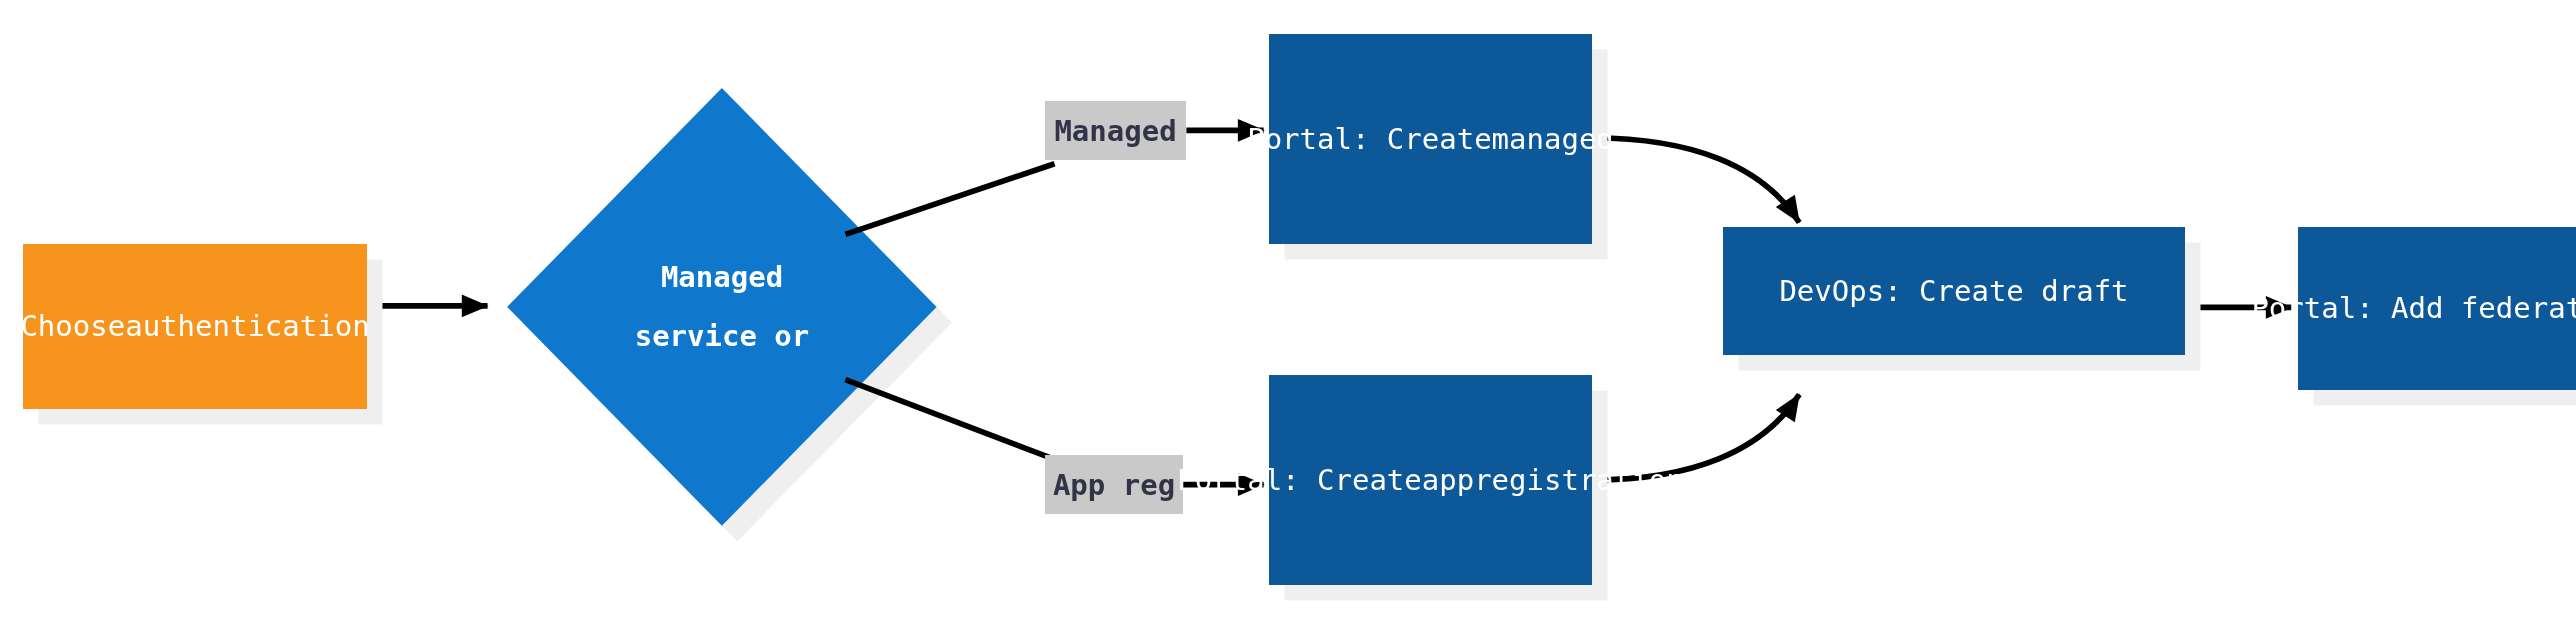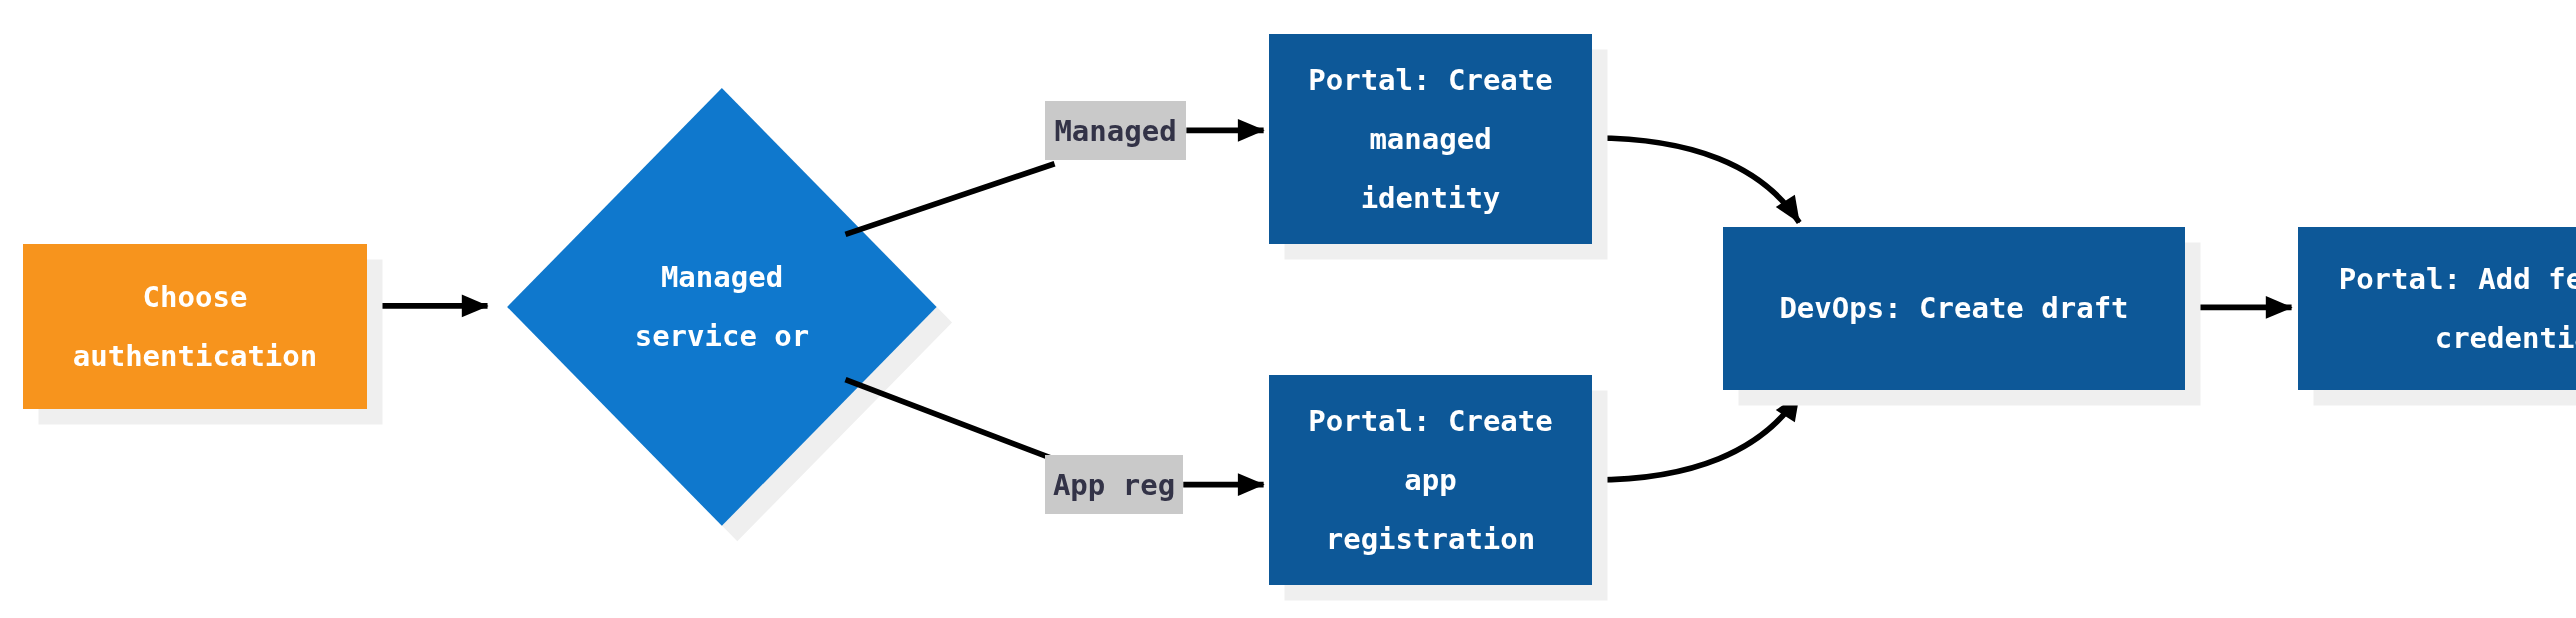--- a/index.html
+++ b/index.html
@@ -18,26 +18,25 @@
   .edges-svg {
     position: absolute;
     left: 0;
     top: 0;
     width: 4114px;
     height: 618px;
   }
   .node {
     position: absolute;
     display: flex;
-    flex-direction: column;
     align-items: center;
     justify-content: center;
     text-align: center;
     color: #ffffff;
-    font-weight: 700;
+    font-weight: 400;
     font-size: 29px;
     box-shadow: 15.5px 15.5px 0 #efefef;
   }
   .node .line {
     line-height: 59px;
     white-space: nowrap;
   }
   .node-start   { background: #f7941d; }
   .node-process { background: #0d5898; }
   .diamond-text {
@@ -69,21 +68,21 @@
     font-weight: 700;
     font-size: 29px;
     white-space: nowrap;
   }
   .lbl-managed { left: 1045px; top: 101px; width: 141px; height: 59px; }
   .lbl-appreg  { left: 1045px; top: 455px; width: 138px; height: 59px; }
 
   .n-start  { left: 23px;   top: 225px; width: 344px; height: 165px; margin-top: 19px; }
   .n-box1   { left: 1269px; top: 34px;  width: 323px; height: 210px; }
   .n-box2   { left: 1269px; top: 375px; width: 323px; height: 210px; }
-  .n-box3   { left: 1723px; top: 227px; width: 462px; height: 163px; }
+  .n-box3   { left: 1723px; top: 227px; width: 462px; height: 128px; }
   .n-box4   { left: 2298px; top: 227px; width: 448px; height: 163px; }
 </style>
 </head>
 <body>
 
 <div class="canvas">
 
   <svg class="edges-svg" viewBox="0 0 7985 1200" xmlns="http://www.w3.org/2000/svg">
     <defs>
       <marker id="arrowhead" markerUnits="userSpaceOnUse" markerWidth="56" markerHeight="50" viewBox="0 0 56 50" refX="52" refY="25" orient="auto">
@@ -116,21 +115,20 @@
     <div class="line">Managed</div>
     <div class="line">service or</div>
   </div>
 
   <div class="edge-label lbl-managed">Managed</div>
   <div class="edge-label lbl-appreg">App reg</div>
 
   <div class="node node-process n-box1">
     <div class="line">Portal: Create</div>
     <div class="line">managed</div>
-    <div class="line">identity</div>
   </div>
 
   <div class="node node-process n-box2">
     <div class="line">Portal: Create</div>
     <div class="line">app</div>
     <div class="line">registration</div>
   </div>
 
   <div class="node node-process n-box3">
     <div class="line">DevOps: Create draft</div>

